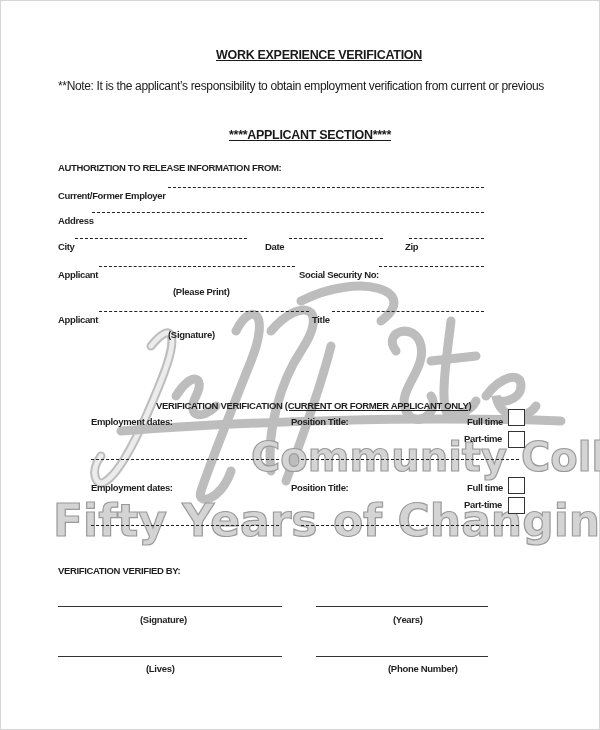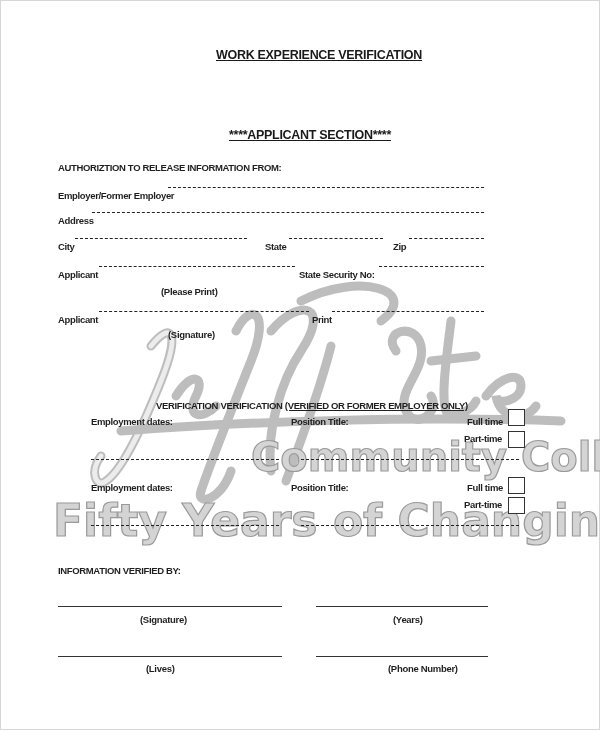--- a/index.html
+++ b/index.html
@@ -48,74 +48,75 @@
       <path class="wm-script" d="M120 430 C 250 420, 420 415, 560 420"></path>
     </g>
     <text class="wm-text" x="250" y="470" font-size="40">Community College</text>
     <text class="wm-text" x="52" y="535" font-size="44">Fifty Years of Changing Lives</text>
   </svg>
 
   <div class="fg">
 
     <div class="abs title" style="left:215px; top:47px;">WORK EXPERIENCE VERIFICATION</div>
 
+    <div class="abs note" style="left:57px; top:78px;">**Note: It is the applicant’s responsibility to obtain employment verification from current or previous</div>
 
     <div class="abs label" style="left:57px; top:161px;">AUTHORIZTION TO RELEASE INFORMATION FROM:</div>
 
     <div class="abs section" style="left:228px; top:127px;">****APPLICANT SECTION****</div>
 
-    <div class="abs label" style="left:57px; top:189px;">Employer/Former Employer</div>
+    <div class="abs label" style="left:57px; top:189px;">Current/Former Employer</div>
     <div class="line" style="left:167px; top:186px; width:316px;"></div>
 
     <div class="abs label" style="left:57px; top:214px;">Address</div>
     <div class="line" style="left:91px; top:211px; width:392px;"></div>
 
     <div class="abs label" style="left:57px; top:240px;">City</div>
     <div class="line" style="left:74px; top:237px; width:172px;"></div>
-    <div class="abs label" style="left:264px; top:240px;">State</div>
+    <div class="abs label" style="left:264px; top:240px;">Date</div>
     <div class="line" style="left:288px; top:237px; width:94px;"></div>
-    <div class="abs label" style="left:392px; top:240px;">Zip</div>
+    <div class="abs label" style="left:404px; top:240px;">Zip</div>
     <div class="line" style="left:408px; top:237px; width:75px;"></div>
 
     <div class="abs label" style="left:57px; top:268px;">Applicant</div>
     <div class="line" style="left:98px; top:265px; width:196px;"></div>
-    <div class="abs label" style="left:298px; top:268px;">State Security No:</div>
+    <div class="abs label" style="left:298px; top:268px;">Social Security No:</div>
     <div class="line" style="left:378px; top:265px; width:105px;"></div>
-    <div class="abs caption" style="left:160px; top:285px;">(Please Print)</div>
+    <div class="abs caption" style="left:172px; top:285px;">(Please Print)</div>
 
     <div class="abs label" style="left:57px; top:313px;">Applicant</div>
     <div class="line" style="left:98px; top:310px; width:210px;"></div>
-    <div class="abs label" style="left:311px; top:313px;">Print</div>
+    <div class="abs label" style="left:311px; top:313px;">Title</div>
     <div class="line" style="left:331px; top:310px; width:152px;"></div>
     <div class="abs caption" style="left:167px; top:328px;">(Signature)</div>
 
 
     <div class="abs label" style="left:155px; top:399px;">
-      <span>VERIFICATION VERIFICATION </span><span class="ul">(VERIFIED OR FORMER EMPLOYER ONLY)</span>
+      <span>VERIFICATION VERIFICATION </span><span class="ul">(CURRENT OR FORMER APPLICANT ONLY)</span>
     </div>
 
     <div class="abs label" style="left:90px; top:415px;">Employment dates:</div>
     <div class="abs label" style="left:290px; top:415px;">Position Title:</div>
     <div class="abs label" style="left:466px; top:415px;">Full time</div>
     <div class="box" style="left:507px; top:408px;"></div>
     <div class="abs label" style="left:463px; top:432px;">Part-time</div>
     <div class="box" style="left:507px; top:430px;"></div>
     <div class="line" style="left:90px; top:458px; width:188px;"></div>
     <div class="line" style="left:300px; top:458px; width:218px;"></div>
 
     <div class="abs label" style="left:90px; top:481px;">Employment dates:</div>
     <div class="abs label" style="left:290px; top:481px;">Position Title:</div>
     <div class="abs label" style="left:466px; top:481px;">Full time</div>
     <div class="box" style="left:507px; top:476px;"></div>
     <div class="abs label" style="left:463px; top:498px;">Part-time</div>
     <div class="box" style="left:507px; top:496px;"></div>
     <div class="line" style="left:90px; top:524px; width:188px;"></div>
     <div class="line" style="left:300px; top:524px; width:218px;"></div>
 
-    <div class="abs label" style="left:57px; top:564px;">INFORMATION VERIFIED BY:</div>
+    <div class="abs label" style="left:57px; top:564px;">VERIFICATION VERIFIED BY:</div>
 
     <div class="line solid" style="left:57px; top:605px; width:224px;"></div>
     <div class="abs caption" style="left:139px; top:613px;">(Signature)</div>
     <div class="line solid" style="left:315px; top:605px; width:172px;"></div>
     <div class="abs caption" style="left:392px; top:613px;">(Years)</div>
 
     <div class="line solid" style="left:57px; top:655px; width:224px;"></div>
     <div class="abs caption" style="left:145px; top:662px;">(Lives)</div>
     <div class="line solid" style="left:315px; top:655px; width:172px;"></div>
     <div class="abs caption" style="left:387px; top:662px;text-align:right;">(Phone Number)</div>

